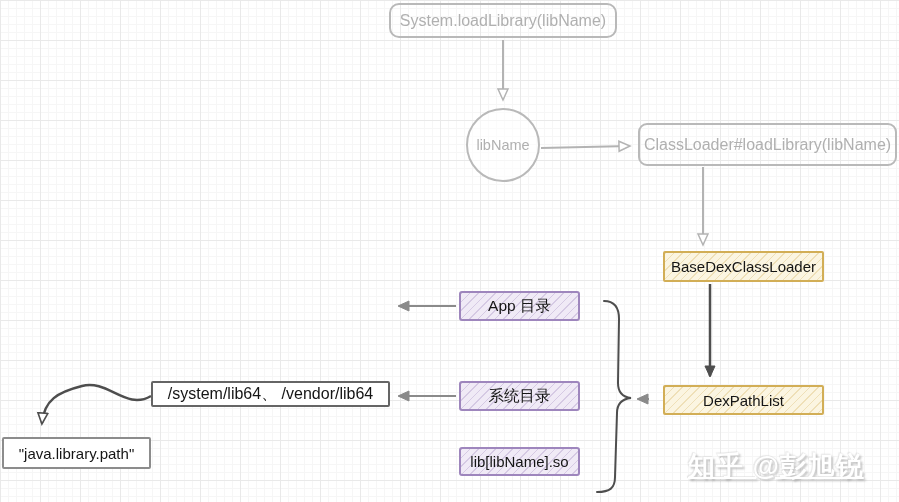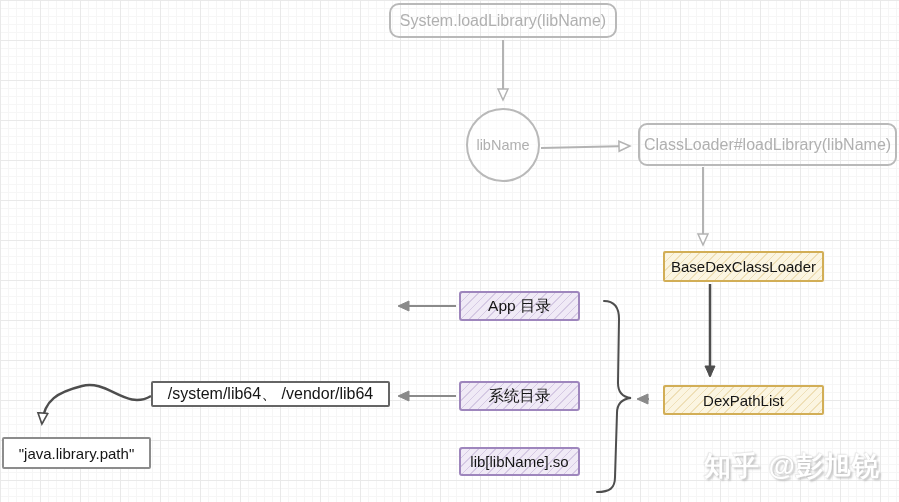--- a/index.html
+++ b/index.html
@@ -54,24 +54,25 @@
   .ln-light{stroke:var(--arrow-light);stroke-width:2;fill:none;}
   .ln-mid{stroke:var(--arrow-mid);stroke-width:2;fill:none;}
   .ln-dark{stroke:var(--arrow-dark);stroke-width:2.5;fill:none;}
   .ln-brace{stroke:var(--arrow-dark);stroke-width:2;fill:none;stroke-linecap:round;}
   .mk-light{fill:#ffffff;stroke:var(--arrow-light);stroke-width:1.5;}
   .mk-mid{fill:var(--arrow-mid);stroke:var(--arrow-mid);}
   .mk-dark{fill:var(--arrow-dark);stroke:var(--arrow-dark);}
   .mk-dark-hollow{fill:#ffffff;stroke:var(--arrow-dark);stroke-width:1.6;}
   .watermark{
     position:absolute;left:688px;top:448px;width:208px;
-    font-size:27px;font-weight:bold;letter-spacing:1px;text-align:center;
+    font-size:27px;font-weight:bold;letter-spacing:1px;text-align:left;
     color:#ffffff;
     text-shadow:2px 2px 2px rgba(165,165,165,0.6),-1px -1px 1px rgba(210,210,210,0.45),0 0 1px rgba(180,180,180,0.5);
     white-space:nowrap;
+    text-decoration:underline;
   }
 </style>
 </head>
 <body>
 
 <div class="canvas">
 
   <svg class="connectors">
     <defs>
       <marker id="mLight" orient="auto" markerWidth="14" markerHeight="13" refX="11" refY="6" markerUnits="userSpaceOnUse">

